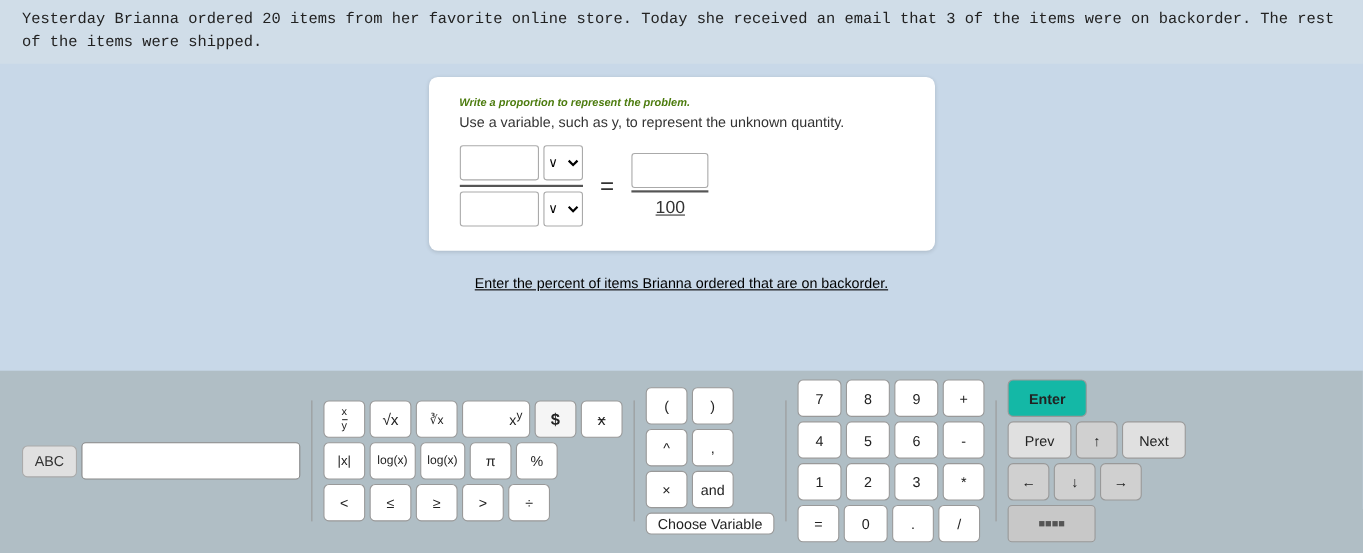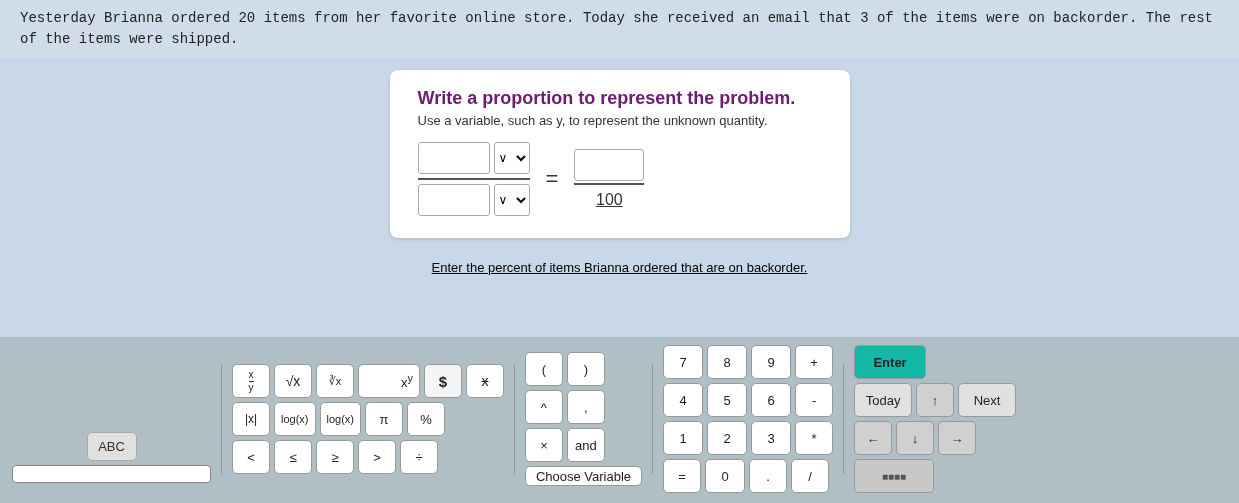--- a/index.html
+++ b/index.html
@@ -40,23 +40,24 @@
       background: white;
       border-radius: 8px;
       padding: 18px 28px 22px;
       width: 460px;
       margin-top: 10px;
       box-shadow: 0 1px 4px rgba(0,0,0,0.15);
     }
 
     .proportion-title {
       font-weight: bold;
-      font-size: 18px;
-      color: #701a75;
+      font-size: 10px;
+      color: #4d7c0f;
       margin-bottom: 4px;
+      font-style: italic;
     }
 
     .proportion-subtitle {
       font-size: 13px;
       color: #333;
       margin-bottom: 14px;
     }
 
     .fraction-area {
       display: flex;
@@ -326,21 +327,21 @@
         <div class="frac-bottom-label">100</div>
       </div>
     </div>
   </div>
 
   <div class="enter-text">Enter the percent of items Brianna ordered that are on backorder.</div>
 </div>
 
 <div class="keyboard-area">
 
-  <div style="display:flex; flex-direction:column; gap:4px; align-items:center;">
+  <div style="display:flex; flex-direction:row; gap:4px; align-items:center;">
     <div style="height:34px;"></div>
     <div style="height:34px;"></div>
     <button class="abc-btn">ABC</button>
     <input class="text-input-field" type="text" placeholder="" style="">
   </div>
 
   <div class="vertical-sep"></div>
 
   <div class="kb-section">
 
@@ -430,21 +431,21 @@
     </div>
   </div>
 
   <div class="vertical-sep"></div>
 
   <div class="kb-section">
     <div class="kb-row">
       <button class="kb-btn enter-btn">Enter</button>
     </div>
     <div class="kb-row">
-      <button class="kb-btn prev-btn">Today</button>
+      <button class="kb-btn prev-btn">Prev</button>
       <button class="kb-btn nav-arrow">↑</button>
       <button class="kb-btn next-btn">Next</button>
     </div>
     <div class="kb-row">
       <button class="kb-btn nav-arrow">←</button>
       <button class="kb-btn nav-arrow">↓</button>
       <button class="kb-btn nav-arrow">→</button>
     </div>
     <div class="kb-row">
       <button class="answer-btn" style="font-size:10px; color:#555;">■■■■</button>

